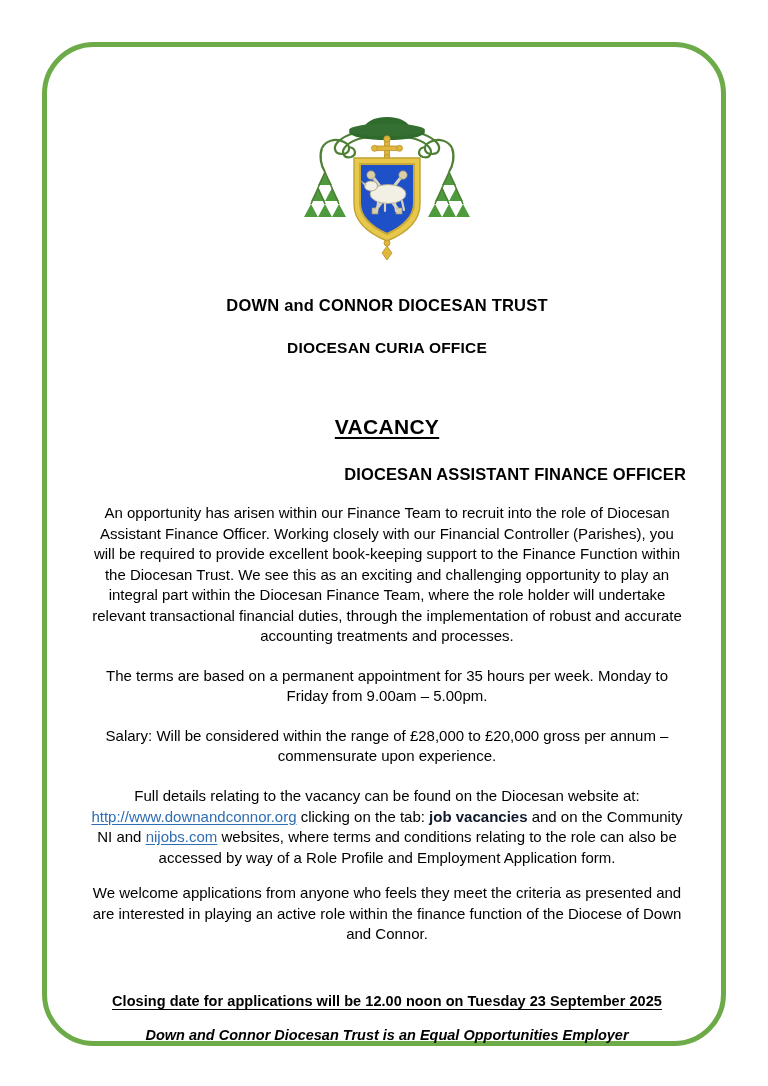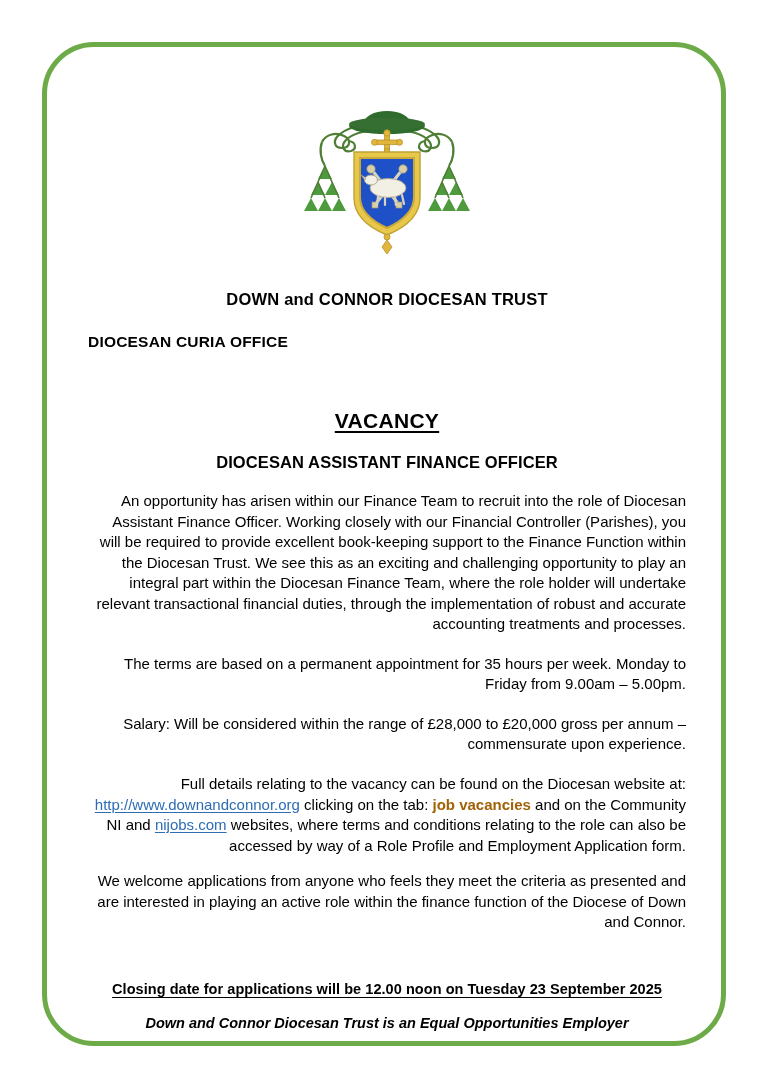--- a/index.html
+++ b/index.html
@@ -26,21 +26,21 @@
     box-sizing: border-box;
     border: 5px solid #6CAB48;
     border-radius: 52px;
     background: #ffffff;
   }
 
   
   #content {
     position: absolute;
     left: 88px;
-    top: 52px;
+    top: 58px;
     width: 598px;
   }
 
   
   .crest-wrap {
     width: 100%;
     display: flex;
     justify-content: center;
     margin-top: 52px;
     margin-bottom: 4px;
@@ -49,62 +49,63 @@
 
   
   .h-org {
     text-align: center;
     font-weight: bold;
     font-size: 16.5px;
     letter-spacing: 0.2px;
     margin-top: 36px;
   }
   .h-curia {
+    text-align: center;
     font-weight: bold;
     font-size: 15.5px;
     letter-spacing: 0.2px;
     margin-top: 24px;
   }
   .h-vacancy {
     text-align: center;
     font-weight: bold;
     font-size: 21px;
     letter-spacing: 0.3px;
     margin-top: 58px;
   }
   .h-vacancy span {
     text-decoration: underline;
     text-underline-offset: 3px;
   }
   .h-role {
-    text-align: center;
+    text-align: right;
     font-weight: bold;
     font-size: 16.5px;
     letter-spacing: 0.1px;
-    margin-top: 20px;
+    margin-top: 26px;
   }
 
   
   .body-p {
     font-size: 15px;
     line-height: 1.37;
     margin-top: 19px;
-    text-align: right;
+    text-align: center;
   }
   .body-p.snug  { margin-top: 8px; }
 
   
   a.doclink {
     color: #2E6DB4;
     font-weight: normal;
     text-decoration: underline;
     text-underline-offset: 2px;
   }
   span.bluebold {
-    color: #a16207;
+    color: #0f172a;
     font-weight: bold;
     margin-top: 8px;
   }
 
   
   .closing-date {
     text-align: center;
     font-weight: bold;
     font-size: 14.5px;
     margin-top: 48px;

